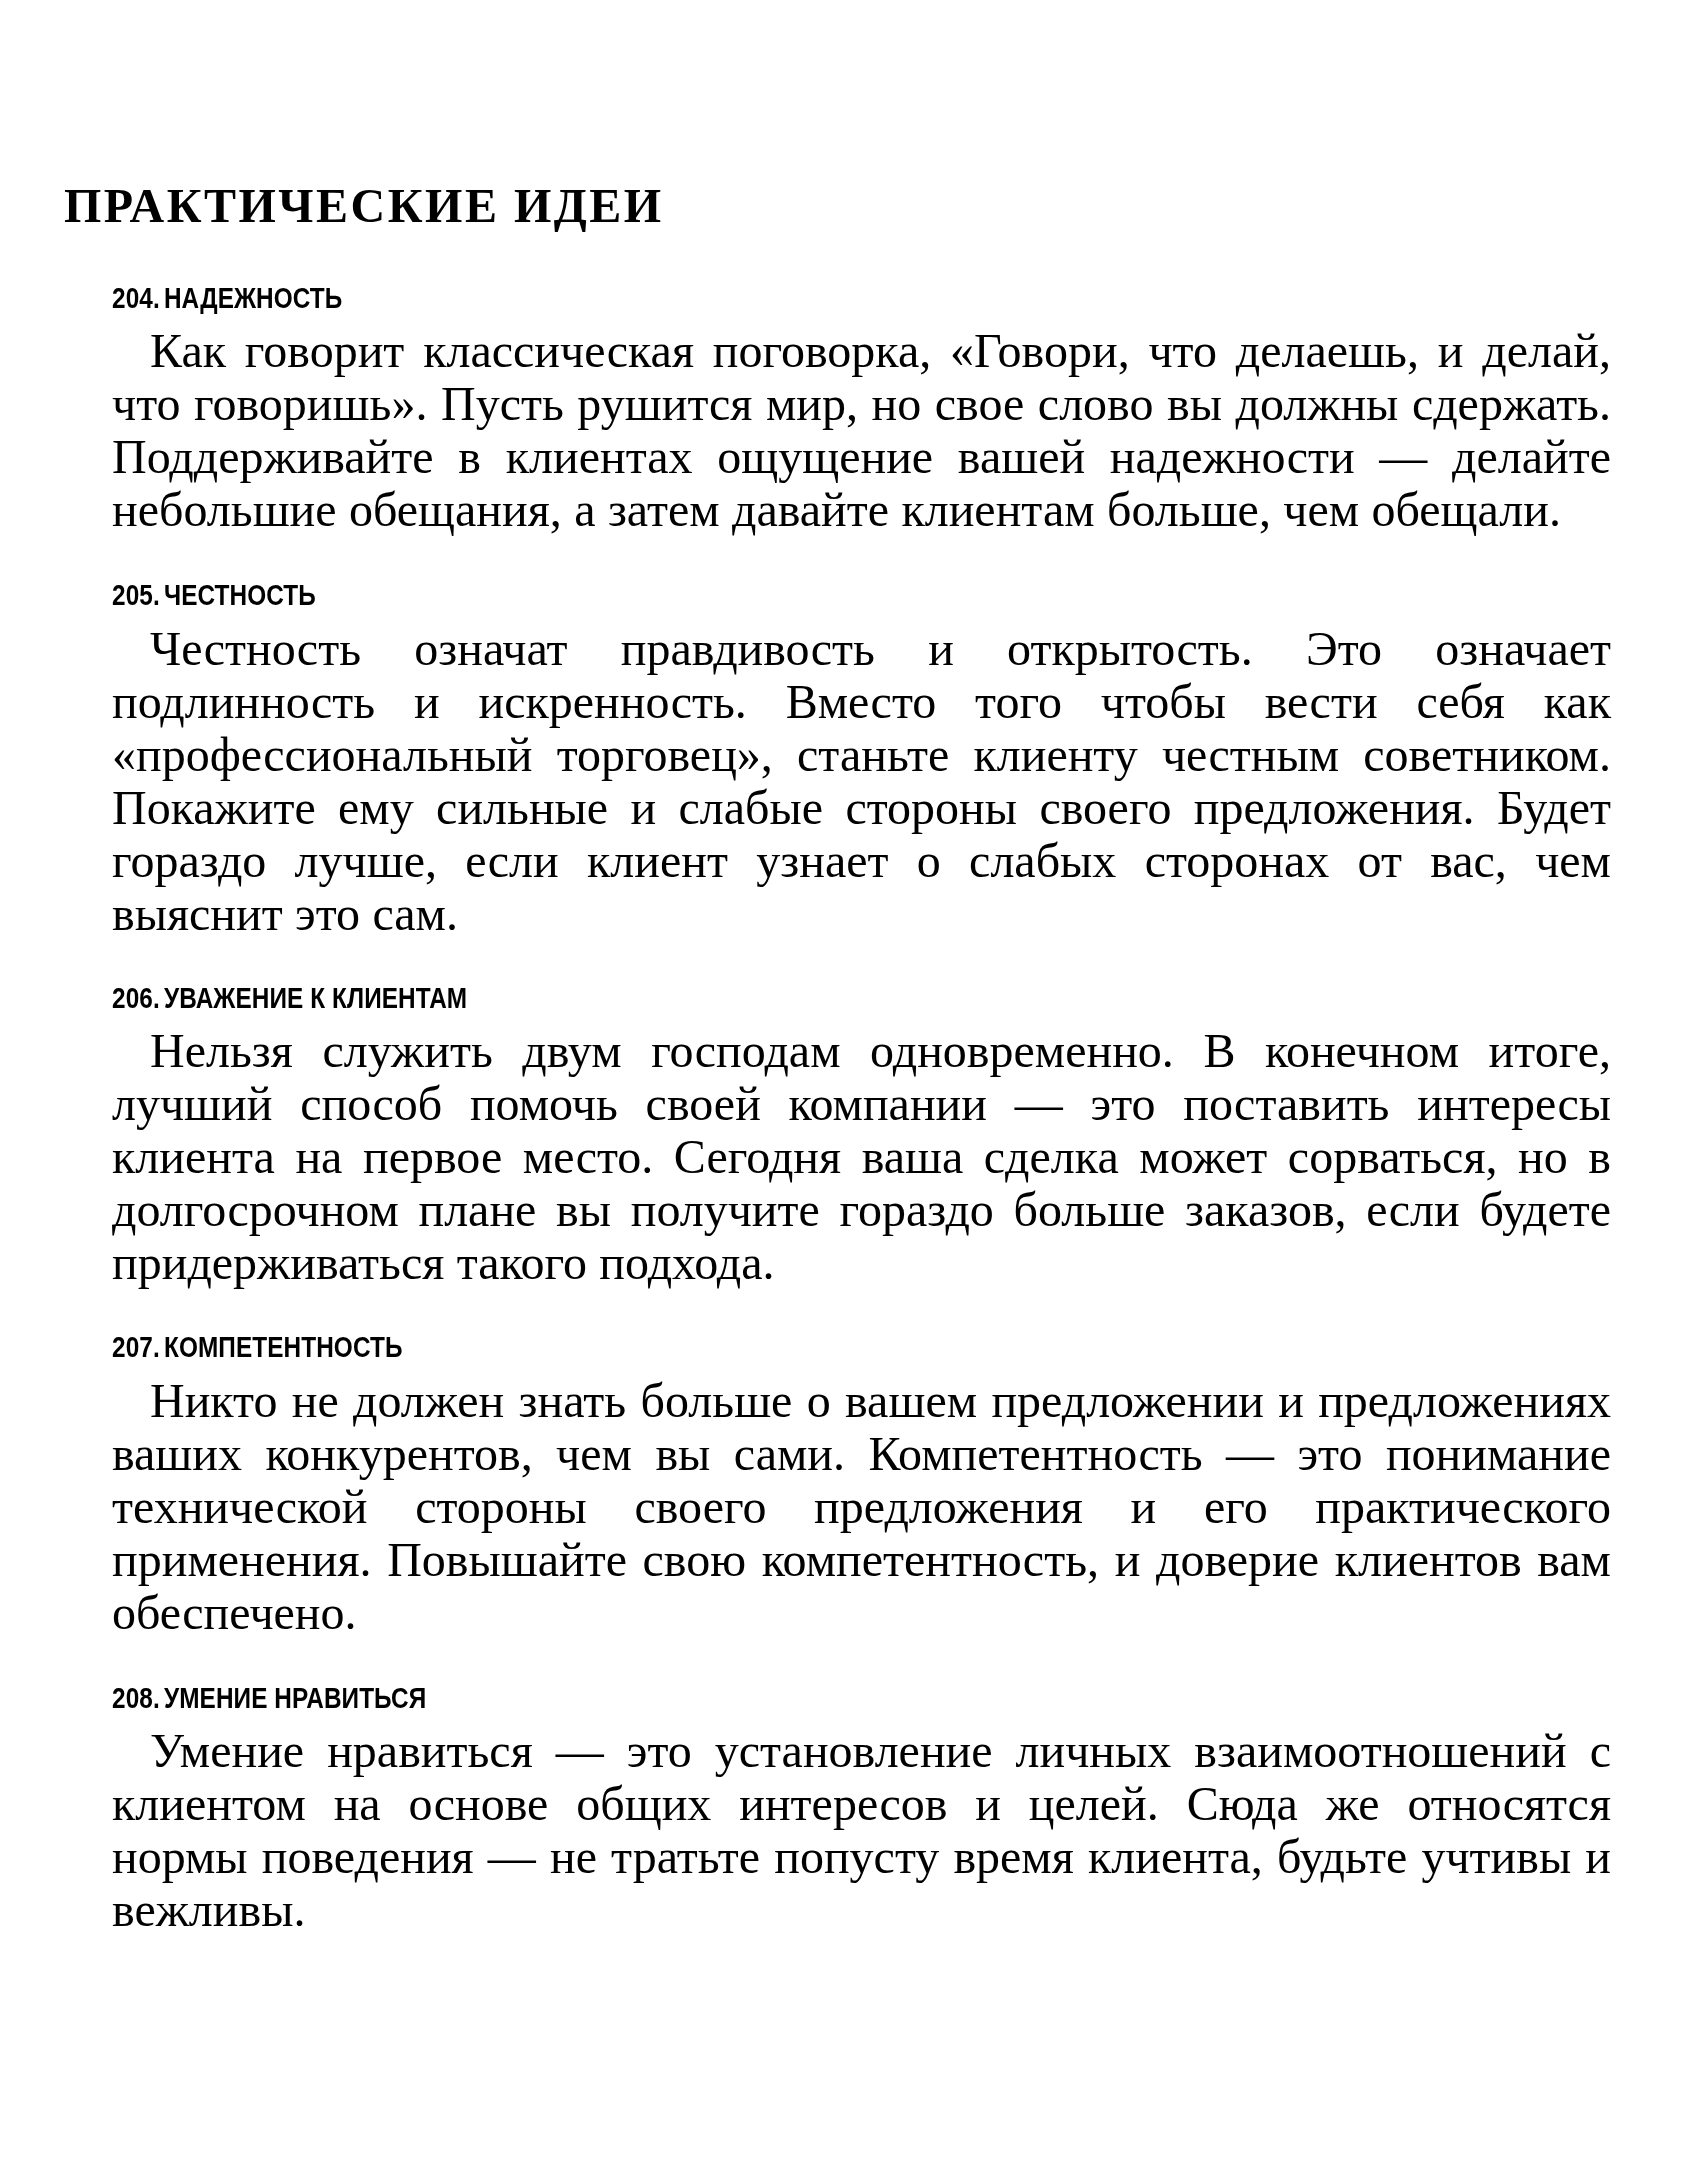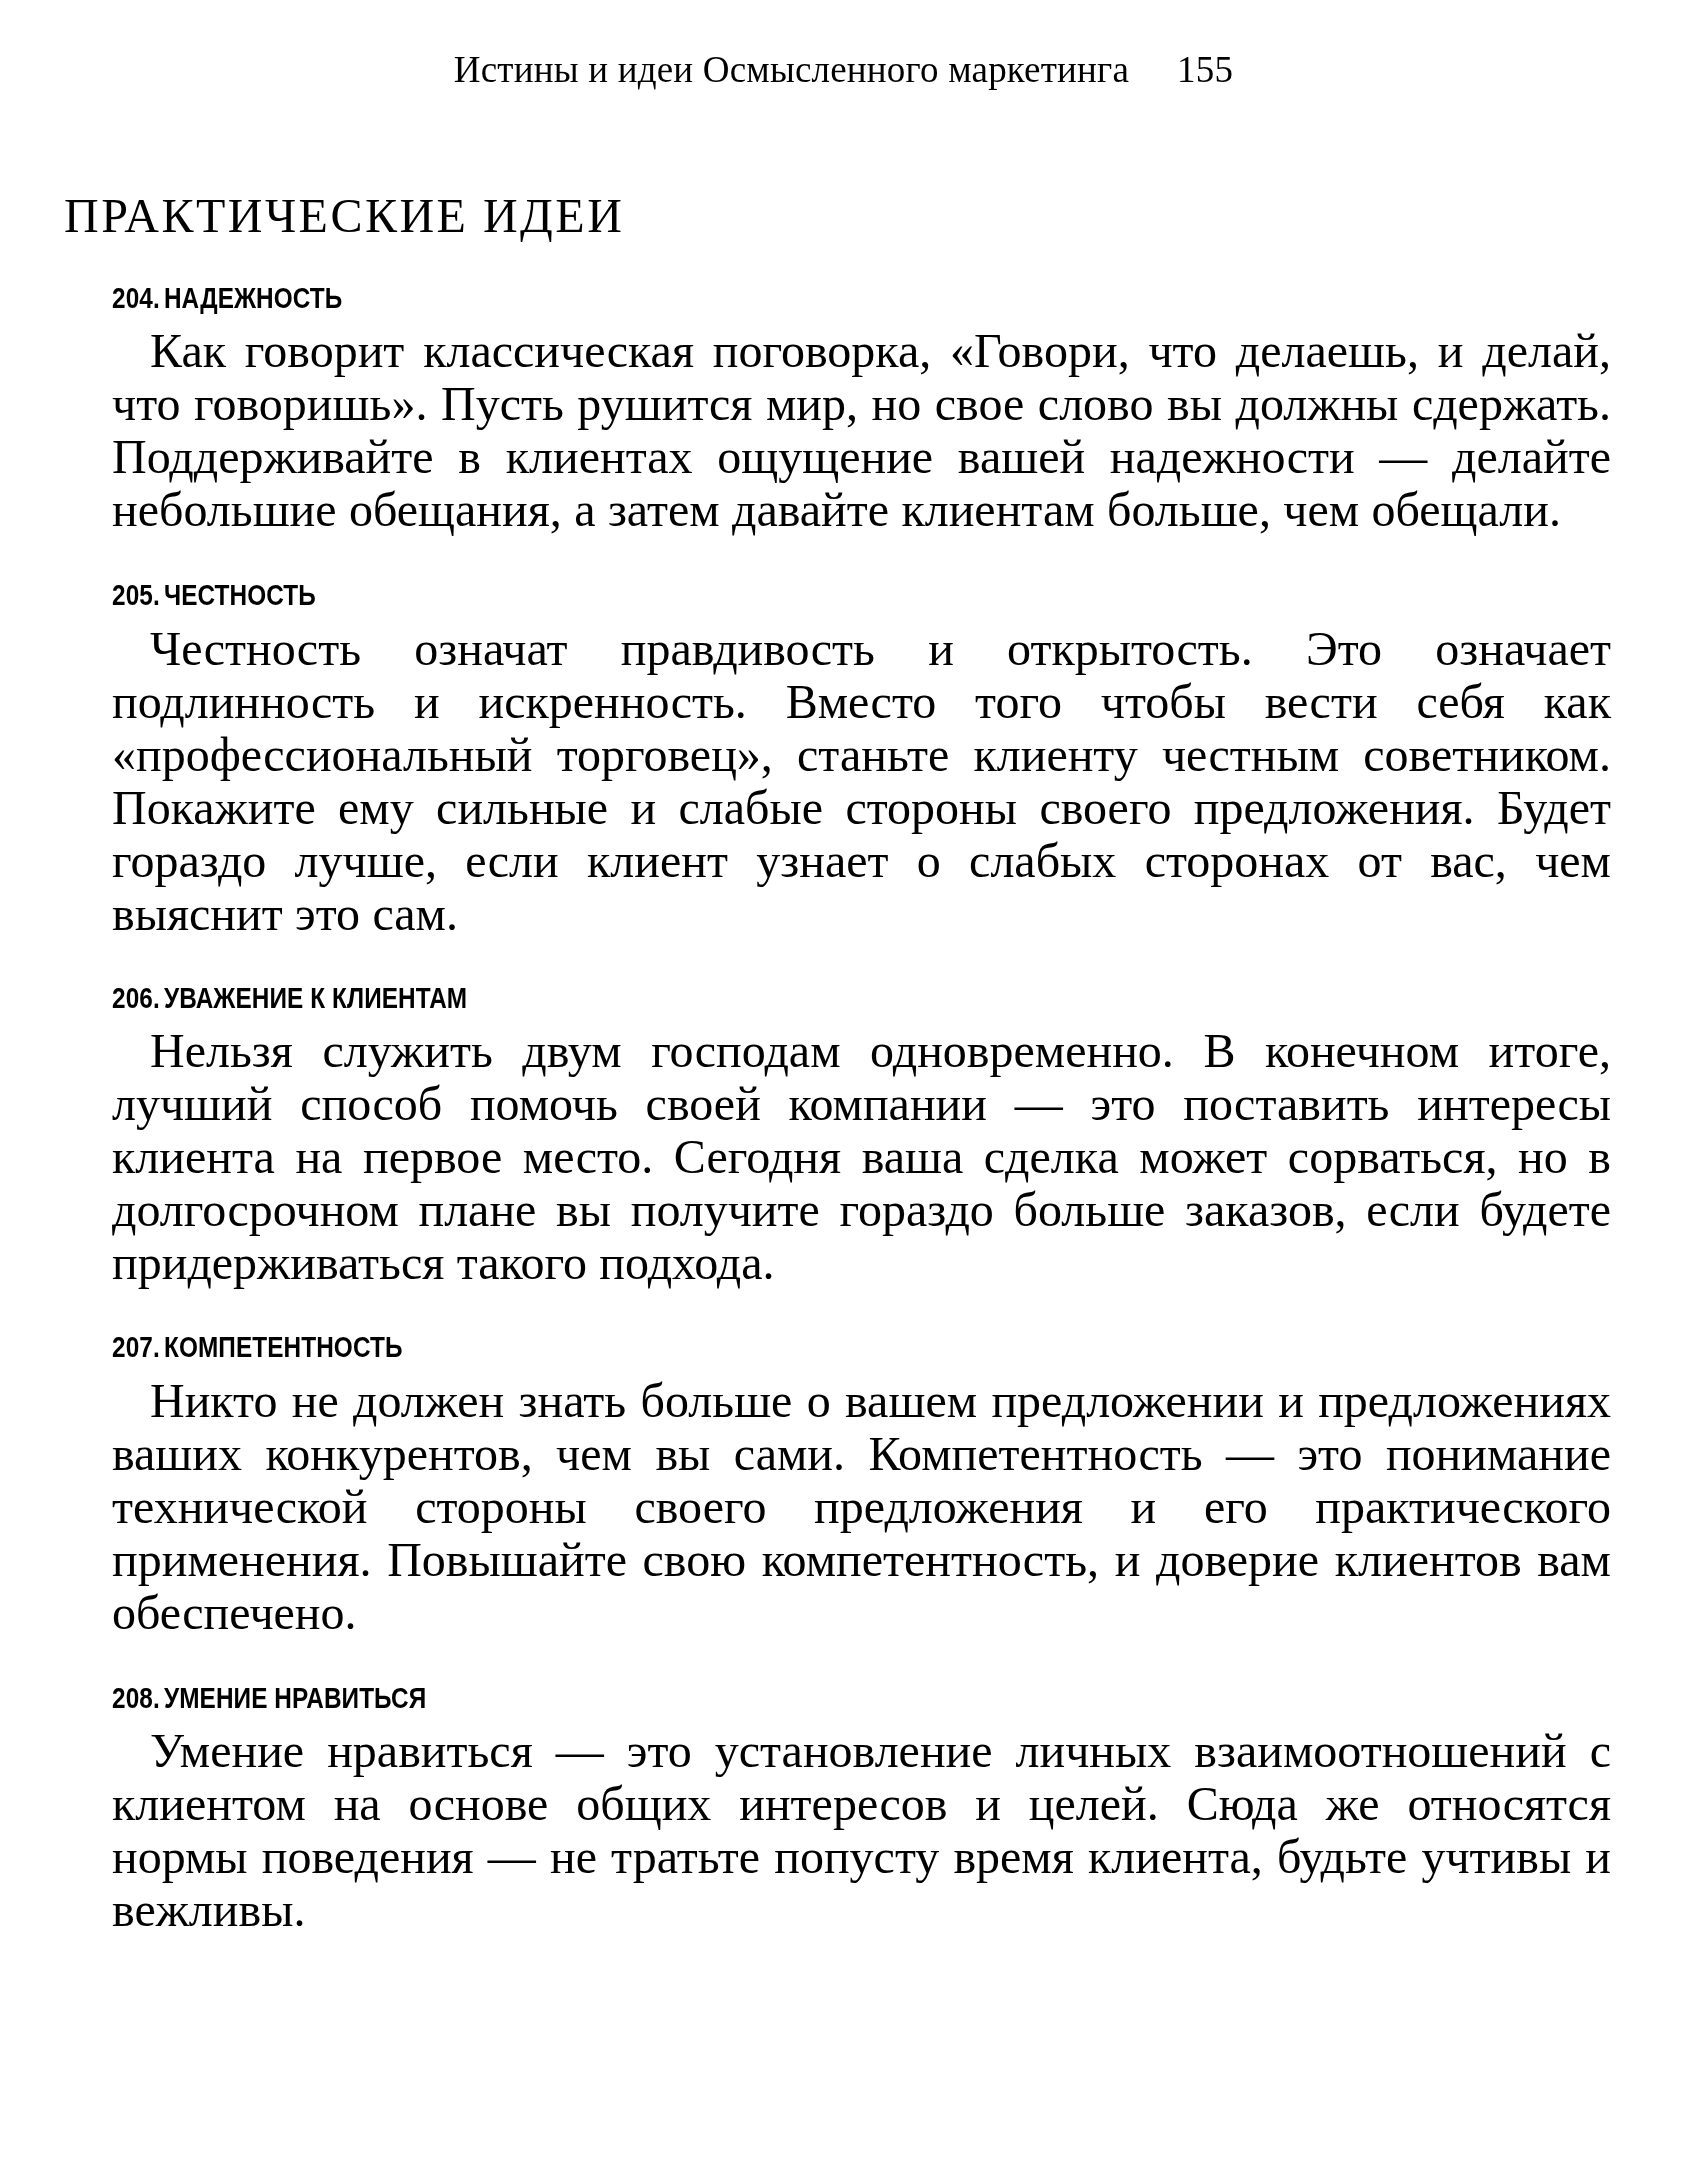--- a/index.html
+++ b/index.html
@@ -42,24 +42,24 @@
   }
   .running-head .rh-page {
     display: inline;
     margin-left: 48px;
     font-size: 37px;
   }
 
   
   .chapter-heading {
     position: absolute;
-    top: 159px;
+    top: 149px;
     left: 64px;
     font-family: "Liberation Serif", "DejaVu Serif", serif;
-    font-weight: 400;
+    font-weight: 700;
     font-size: 48px;
     letter-spacing: 2.5px;
     line-height: 1.05;
     white-space: nowrap;
   }
 
   
   .content {
     position: absolute;
     top: 280px;
@@ -112,23 +112,20 @@
   #sec-205 { margin-top: 41px; }
   #sec-206 { margin-top: 40px; }
   #sec-207 { margin-top: 40px; }
   #sec-208 { margin-top: 41px; }
 </style>
 </head>
 <body>
 
 <div class="page">
 
-  <div class="running-head">
-    <span class="rh-title">Истины и идеи Осмысленного маркетинга</span><span class="rh-page">155</span>
-  </div>
 
   <h1 class="chapter-heading">ПРАКТИЧЕСКИЕ ИДЕИ</h1>
 
   <div class="content">
 
     <section class="section" id="sec-204">
       <h2 class="section-heading">
         <span class="num">204.</span><span class="ttl">НАДЕЖНОСТЬ</span>
       </h2>
       <p class="section-body last-left">Как говорит классическая поговорка, «Говори, что делаешь, и делай, что говоришь». Пусть рушится мир, но свое слово вы должны сдержать. Поддерживайте в клиентах ощущение вашей надежности — делайте небольшие обещания, а затем давайте клиентам больше, чем обещали.</p>

